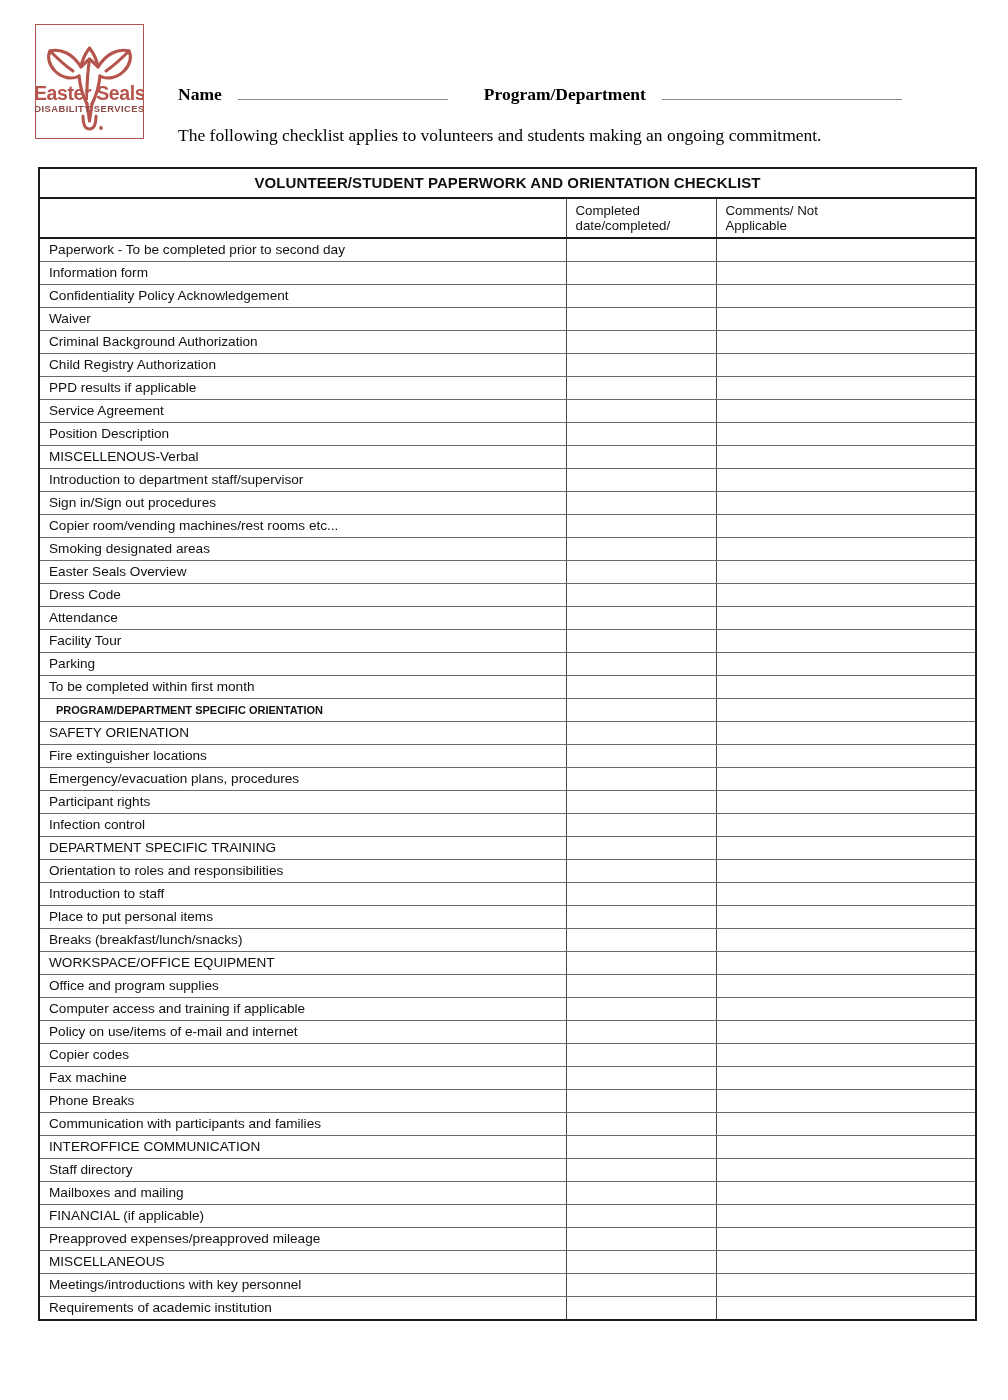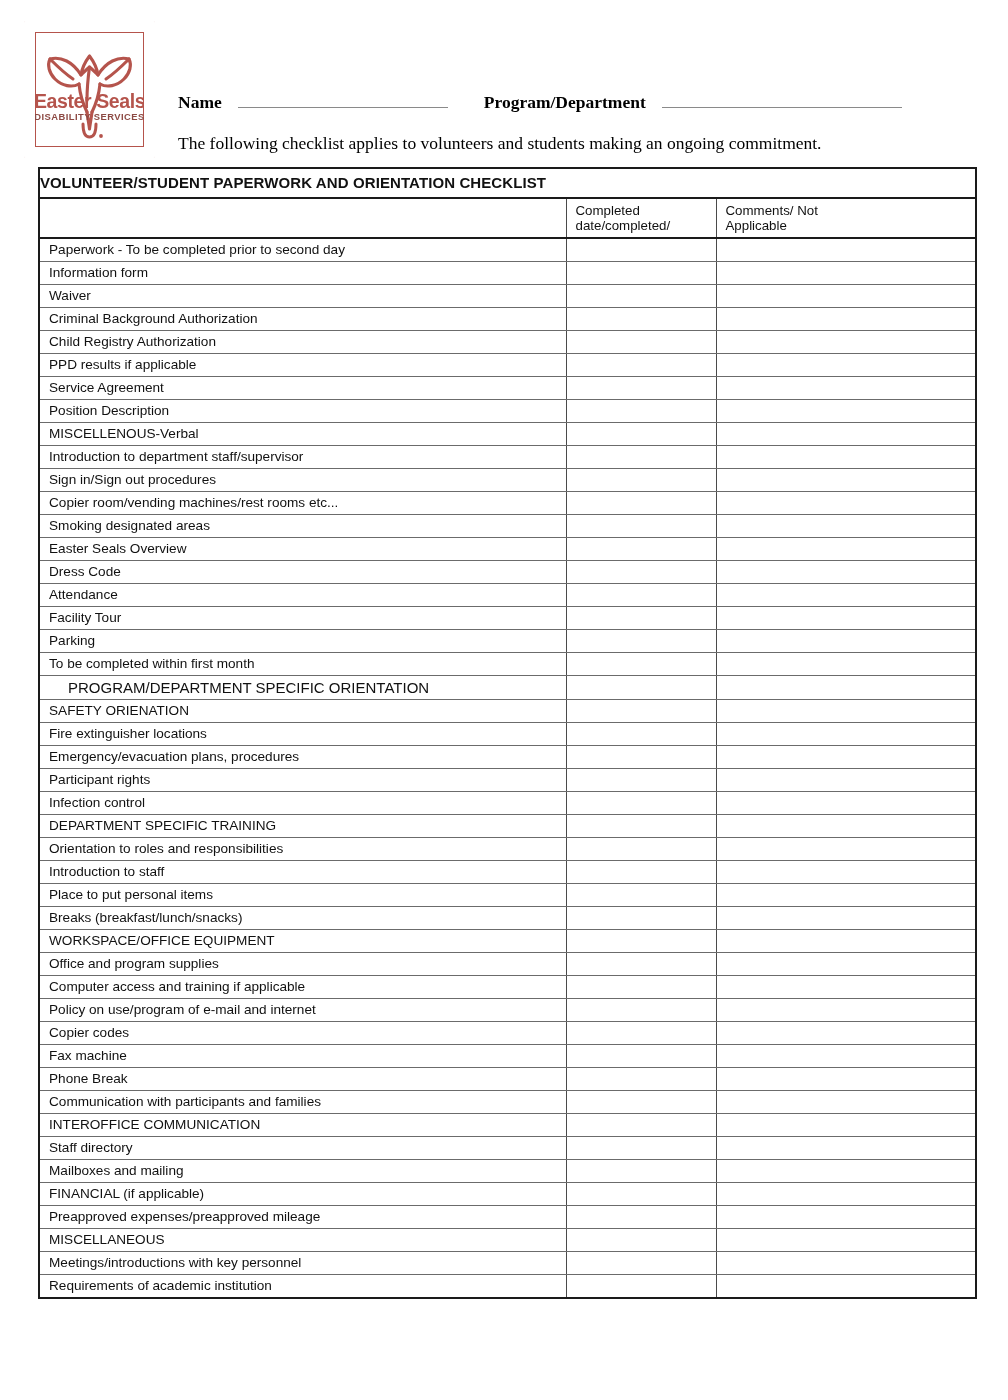--- a/index.html
+++ b/index.html
@@ -13,21 +13,21 @@
     font-family: "Liberation Sans", sans-serif;
     color: #000000;
     position: relative;
     overflow: hidden;
   }
 
   
   .header {
     position: absolute;
     left: 0;
-    top: 8px;
+    top: 0;
     width: 1008px;
     height: 160px;
   }
 
   .logo-stamp {
     position: absolute;
     left: 24px;
     top: 13px;
     width: 131px;
     height: 137px;
@@ -124,41 +124,41 @@
     padding: 4px 0 4px 9px;
     height: 14px;
     vertical-align: middle;
     color: #111;
   }
   col.c-item  { width: 527px; }
   col.c-done  { width: 150px; }
   col.c-comm  { width: 260px; }
 
   .title-row td {
-    text-align: left;
+    text-align: center;
     font-weight: bold;
     font-size: 15px;
     letter-spacing: 0.1px;
     padding: 6px 0 7px 0;
     border-bottom: 2.2px solid #1a1a1a;
   }
   .colhdr-row td {
     vertical-align: top;
     font-size: 13.3px;
     line-height: 1.13;
     padding-top: 4px;
     height: 30px;
     border-bottom: 2.2px solid #1a1a1a;
   }
   .colhdr-row td.blank { padding: 0; }
 
   tr.section td.item {
-    font-weight: normal;
-    font-size: 15px;
-    padding-left: 28px;
+    font-weight: bold;
+    font-size: 11px;
+    padding-left: 16px;
   }
   tr.r td.done, tr.r td.comm { padding: 0; }
 </style>
 </head>
 <body>
 
 <div class="header">
 
   <div class="logo-stamp">
     <div class="stamp-scallop"></div>
@@ -218,20 +218,25 @@
         <td class="item">Paperwork - To be completed prior to second day</td>
         <td class="done"></td>
         <td class="comm"></td>
       </tr>
       <tr class="r">
         <td class="item">Information form</td>
         <td class="done"></td>
         <td class="comm"></td>
       </tr>
       <tr class="r">
+        <td class="item">Confidentiality Policy Acknowledgement</td>
+        <td class="done"></td>
+        <td class="comm"></td>
+      </tr>
+      <tr class="r">
         <td class="item">Waiver</td>
         <td class="done"></td>
         <td class="comm"></td>
       </tr>
       <tr class="r">
         <td class="item">Criminal Background Authorization</td>
         <td class="done"></td>
         <td class="comm"></td>
       </tr>
       <tr class="r">
@@ -373,36 +378,36 @@
         <td class="item">Office and program supplies</td>
         <td class="done"></td>
         <td class="comm"></td>
       </tr>
       <tr class="r">
         <td class="item">Computer access and training if applicable</td>
         <td class="done"></td>
         <td class="comm"></td>
       </tr>
       <tr class="r">
-        <td class="item">Policy on use/program of e-mail and internet</td>
+        <td class="item">Policy on use/items of e-mail and internet</td>
         <td class="done"></td>
         <td class="comm"></td>
       </tr>
       <tr class="r">
         <td class="item">Copier codes</td>
         <td class="done"></td>
         <td class="comm"></td>
       </tr>
       <tr class="r">
         <td class="item">Fax machine</td>
         <td class="done"></td>
         <td class="comm"></td>
       </tr>
       <tr class="r">
-        <td class="item">Phone Break</td>
+        <td class="item">Phone Breaks</td>
         <td class="done"></td>
         <td class="comm"></td>
       </tr>
       <tr class="r">
         <td class="item">Communication with participants and families</td>
         <td class="done"></td>
         <td class="comm"></td>
       </tr>
       <tr class="r">
         <td class="item">INTEROFFICE COMMUNICATION</td>

